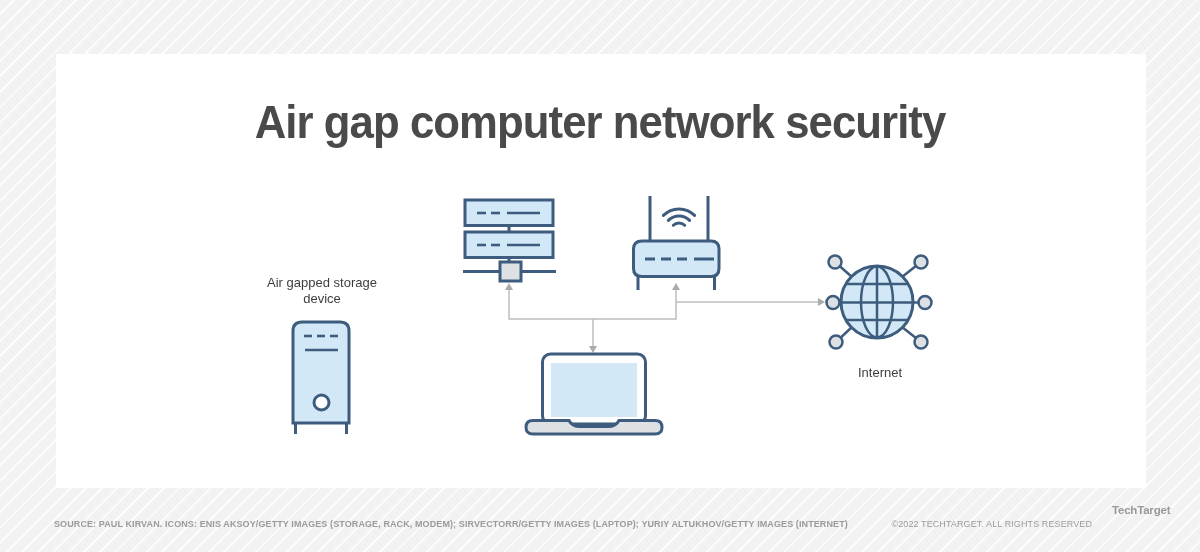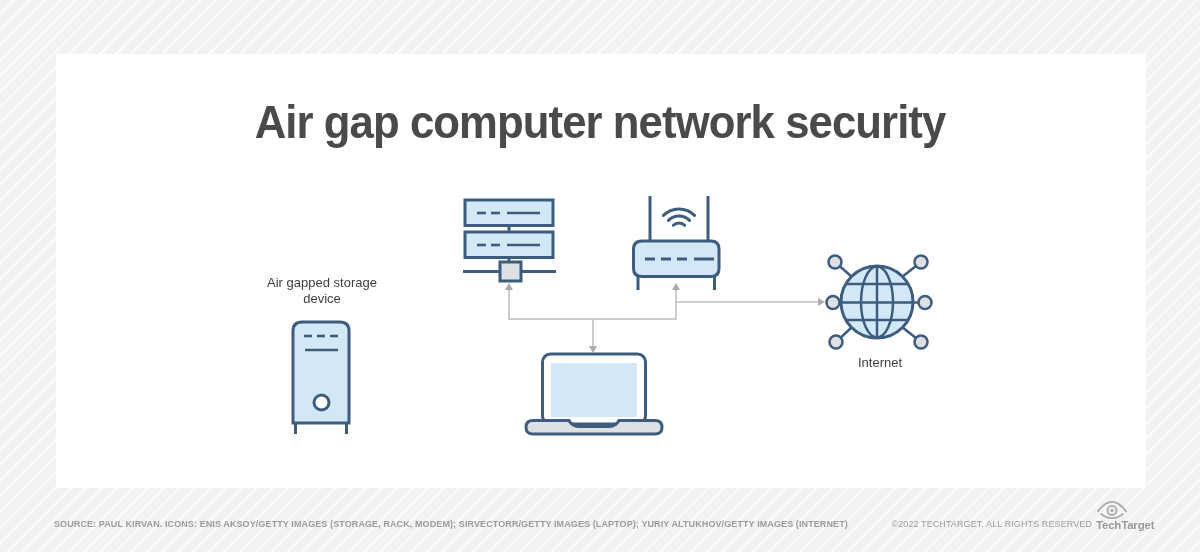--- a/index.html
+++ b/index.html
@@ -33,43 +33,44 @@
     width: 1200px; height: 552px;
   }
   .node-label {
     position: absolute;
     color: #3e3e3e;
     font-size: 13px;
     line-height: 1.22;
     text-align: center;
   }
   .label-storage { left: 261px; top: 275px; width: 122px; }
-  .label-internet { left: 844px; top: 355px; width: 72px; }
+  .label-internet { left: 844px; top: 365px; width: 72px; }
   .footer-source {
     position: absolute;
     left: 54px; top: 519px;
     font-size: 9px;
     font-weight: bold;
     letter-spacing: 0.1px;
     color: #9b9b9b;
   }
   .footer-copyright {
     position: absolute;
     right: 108px; top: 519px;
     font-size: 9px;
     font-weight: normal;
     letter-spacing: 0.1px;
     color: #9b9b9b;
   }
   .brand-logo {
     position: absolute;
-    right: 52px; top: 501px;
+    right: 36px; top: 501px;
     width: 52px;
     display: flex;
-    flex-direction: column;
+    flex-direction: row;
+    align-items: center;
   }
   .brand-name {
     font-size: 11.5px;
     font-weight: bold;
     color: #9a9a9a;
     letter-spacing: -0.2px;
     margin-top: 0px;
     white-space: nowrap;
   }
 </style>

